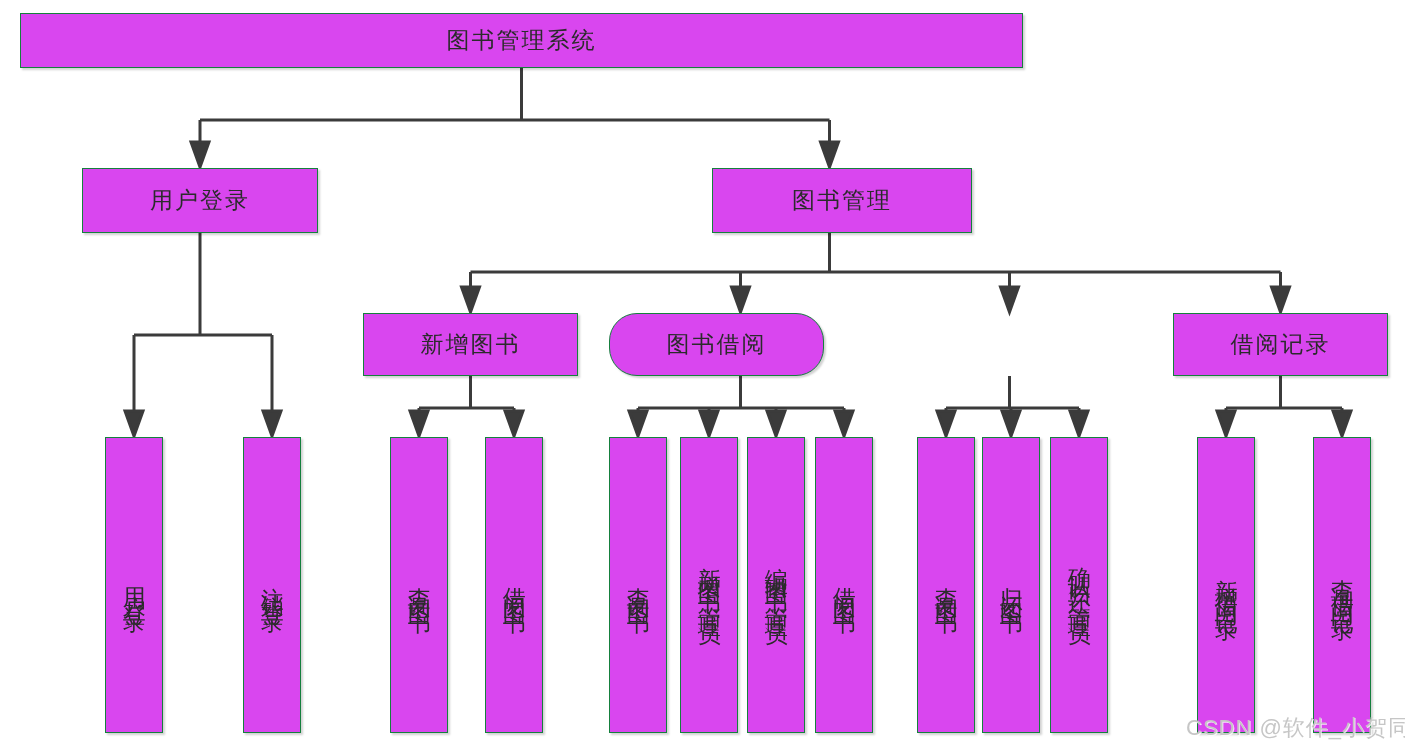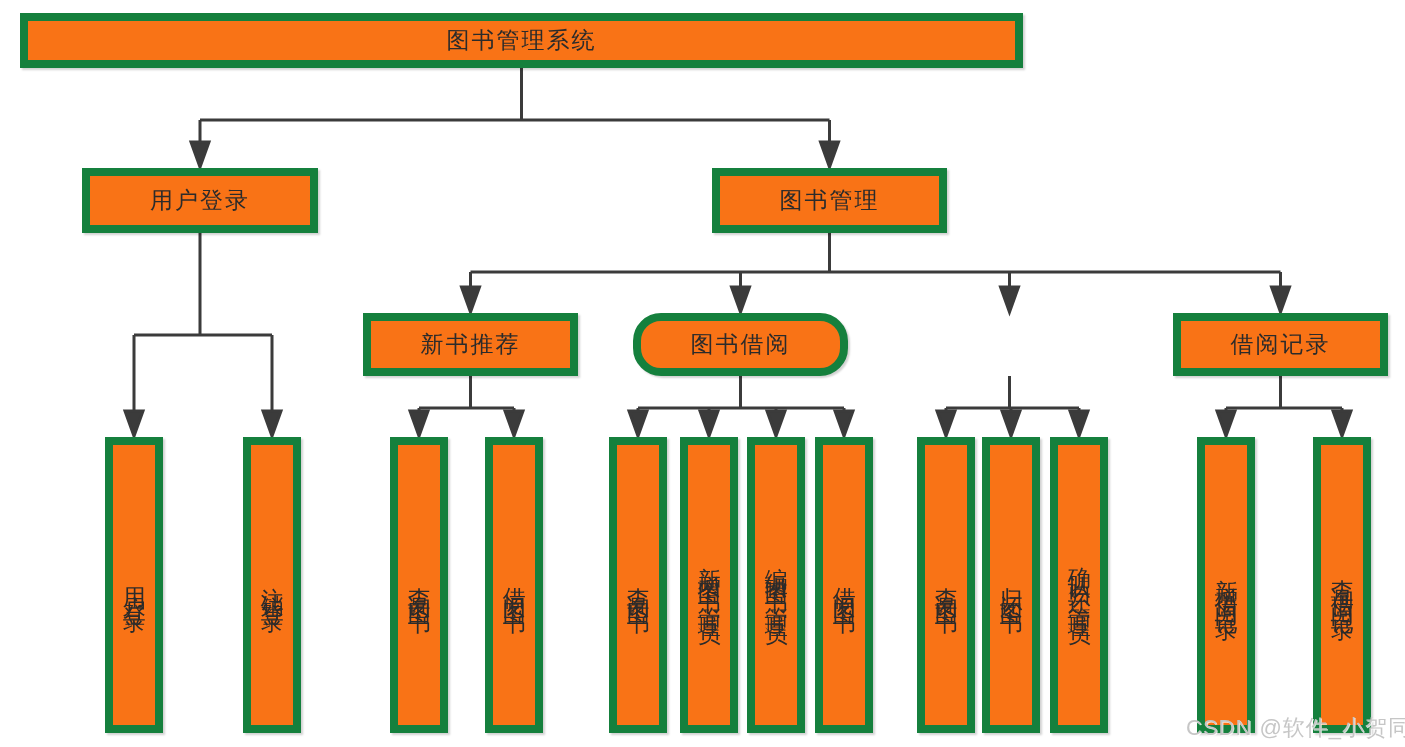--- a/index.html
+++ b/index.html
@@ -10,35 +10,35 @@
     font-family:"Liberation Sans","DejaVu Sans",sans-serif;
     overflow:hidden;
   }
   .connectors{
     position:absolute;left:0;top:0;width:1405px;height:747px;
     z-index:1;
   }
   .box{
     position:absolute;
     box-sizing:border-box;
-    background:#f97316;
-    border:8px solid #15803d;
+    background:#d946ef;
+    border:1px solid #15803d;
     display:flex;align-items:center;justify-content:center;
     color:#2b2b2b;
     z-index:2;
     box-shadow:2px 2px 2px rgba(0,0,0,0.18);
   }
   .hlabel{font-size:23px;letter-spacing:2px;white-space:nowrap;}
   .root{left:20px;top:13px;width:1003px;height:55px;}
   .l2{top:168px;height:65px;}
   .l2-a{left:82px;width:236px;}
-  .l2-b{left:712px;width:235px;}
+  .l2-b{left:712px;width:260px;}
   .l3{top:313px;width:215px;height:63px;}
   .l3-a{left:363px;}
-  .l3-b{left:633px;border-radius:28px;}
+  .l3-b{left:609px;border-radius:28px;}
   .l3-c{left:902px;}
   .l3-d{left:1173px;}
   .leaf{top:437px;width:58px;height:296px;}
   .vtext{
     writing-mode:vertical-rl;
     text-orientation:mixed;
     font-size:23px;
     letter-spacing:8px;
     line-height:1.1;
     white-space:nowrap;
@@ -109,21 +109,21 @@
       <polygon points="1217,411 1235,411 1226,436"></polygon>
       <polygon points="1333,411 1351,411 1342,436"></polygon>
     </g>
   </svg>
 
   <div class="box root hlabel">图书管理系统</div>
 
   <div class="box l2 l2-a hlabel">用户登录</div>
   <div class="box l2 l2-b hlabel">图书管理</div>
 
-  <div class="box l3 l3-a hlabel">新书推荐</div>
+  <div class="box l3 l3-a hlabel">新增图书</div>
   <div class="box l3 l3-b hlabel">图书借阅</div>
   <div class="box l3 l3-d hlabel">借阅记录</div>
 
   <div class="box leaf leaf-1">
     <span class="vtext">用户登录</span>
   </div>
   <div class="box leaf leaf-2">
     <span class="vtext">注销登录</span>
   </div>
 

